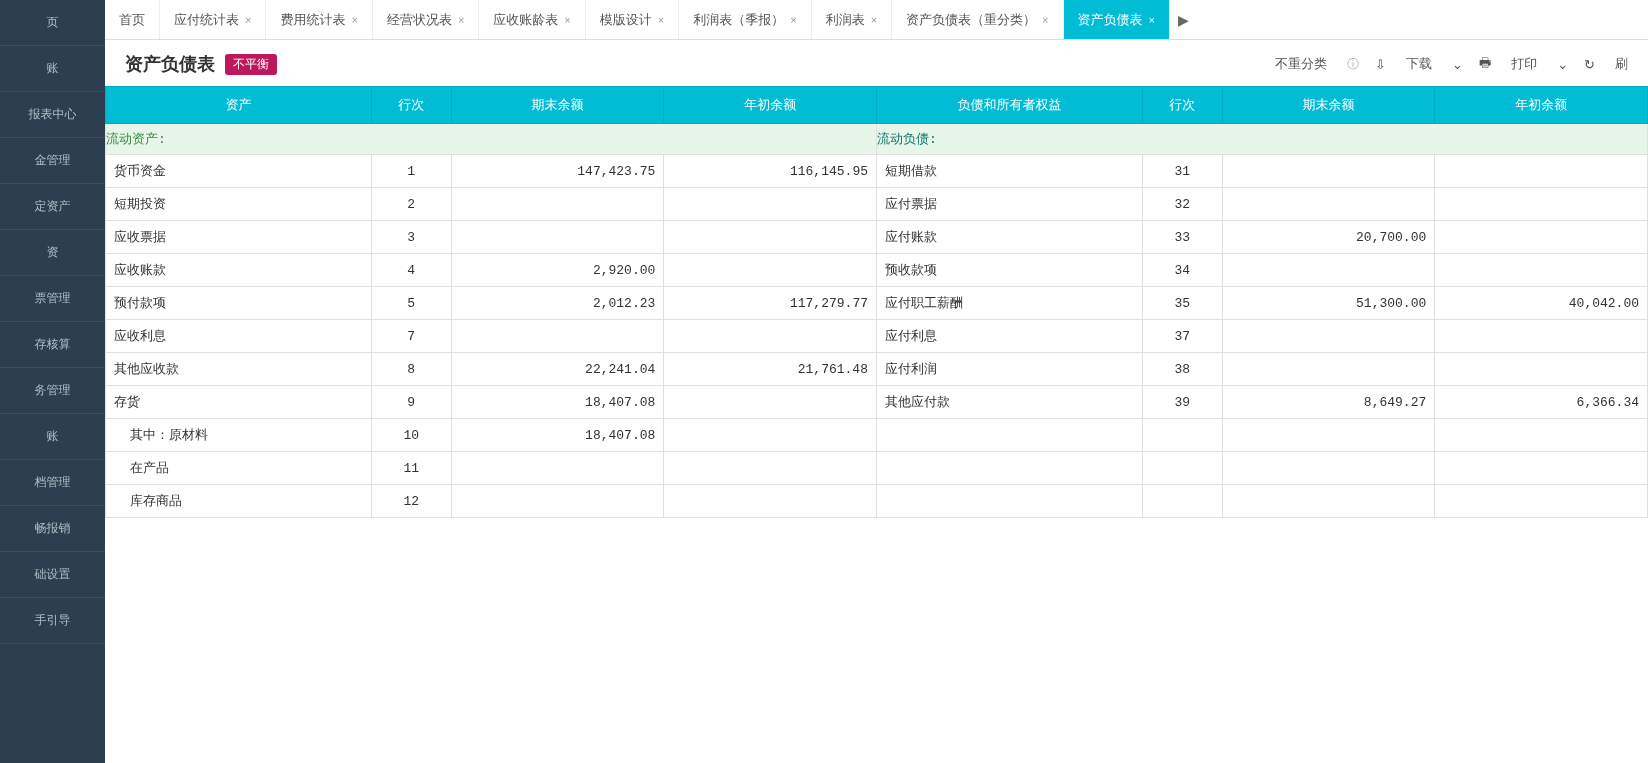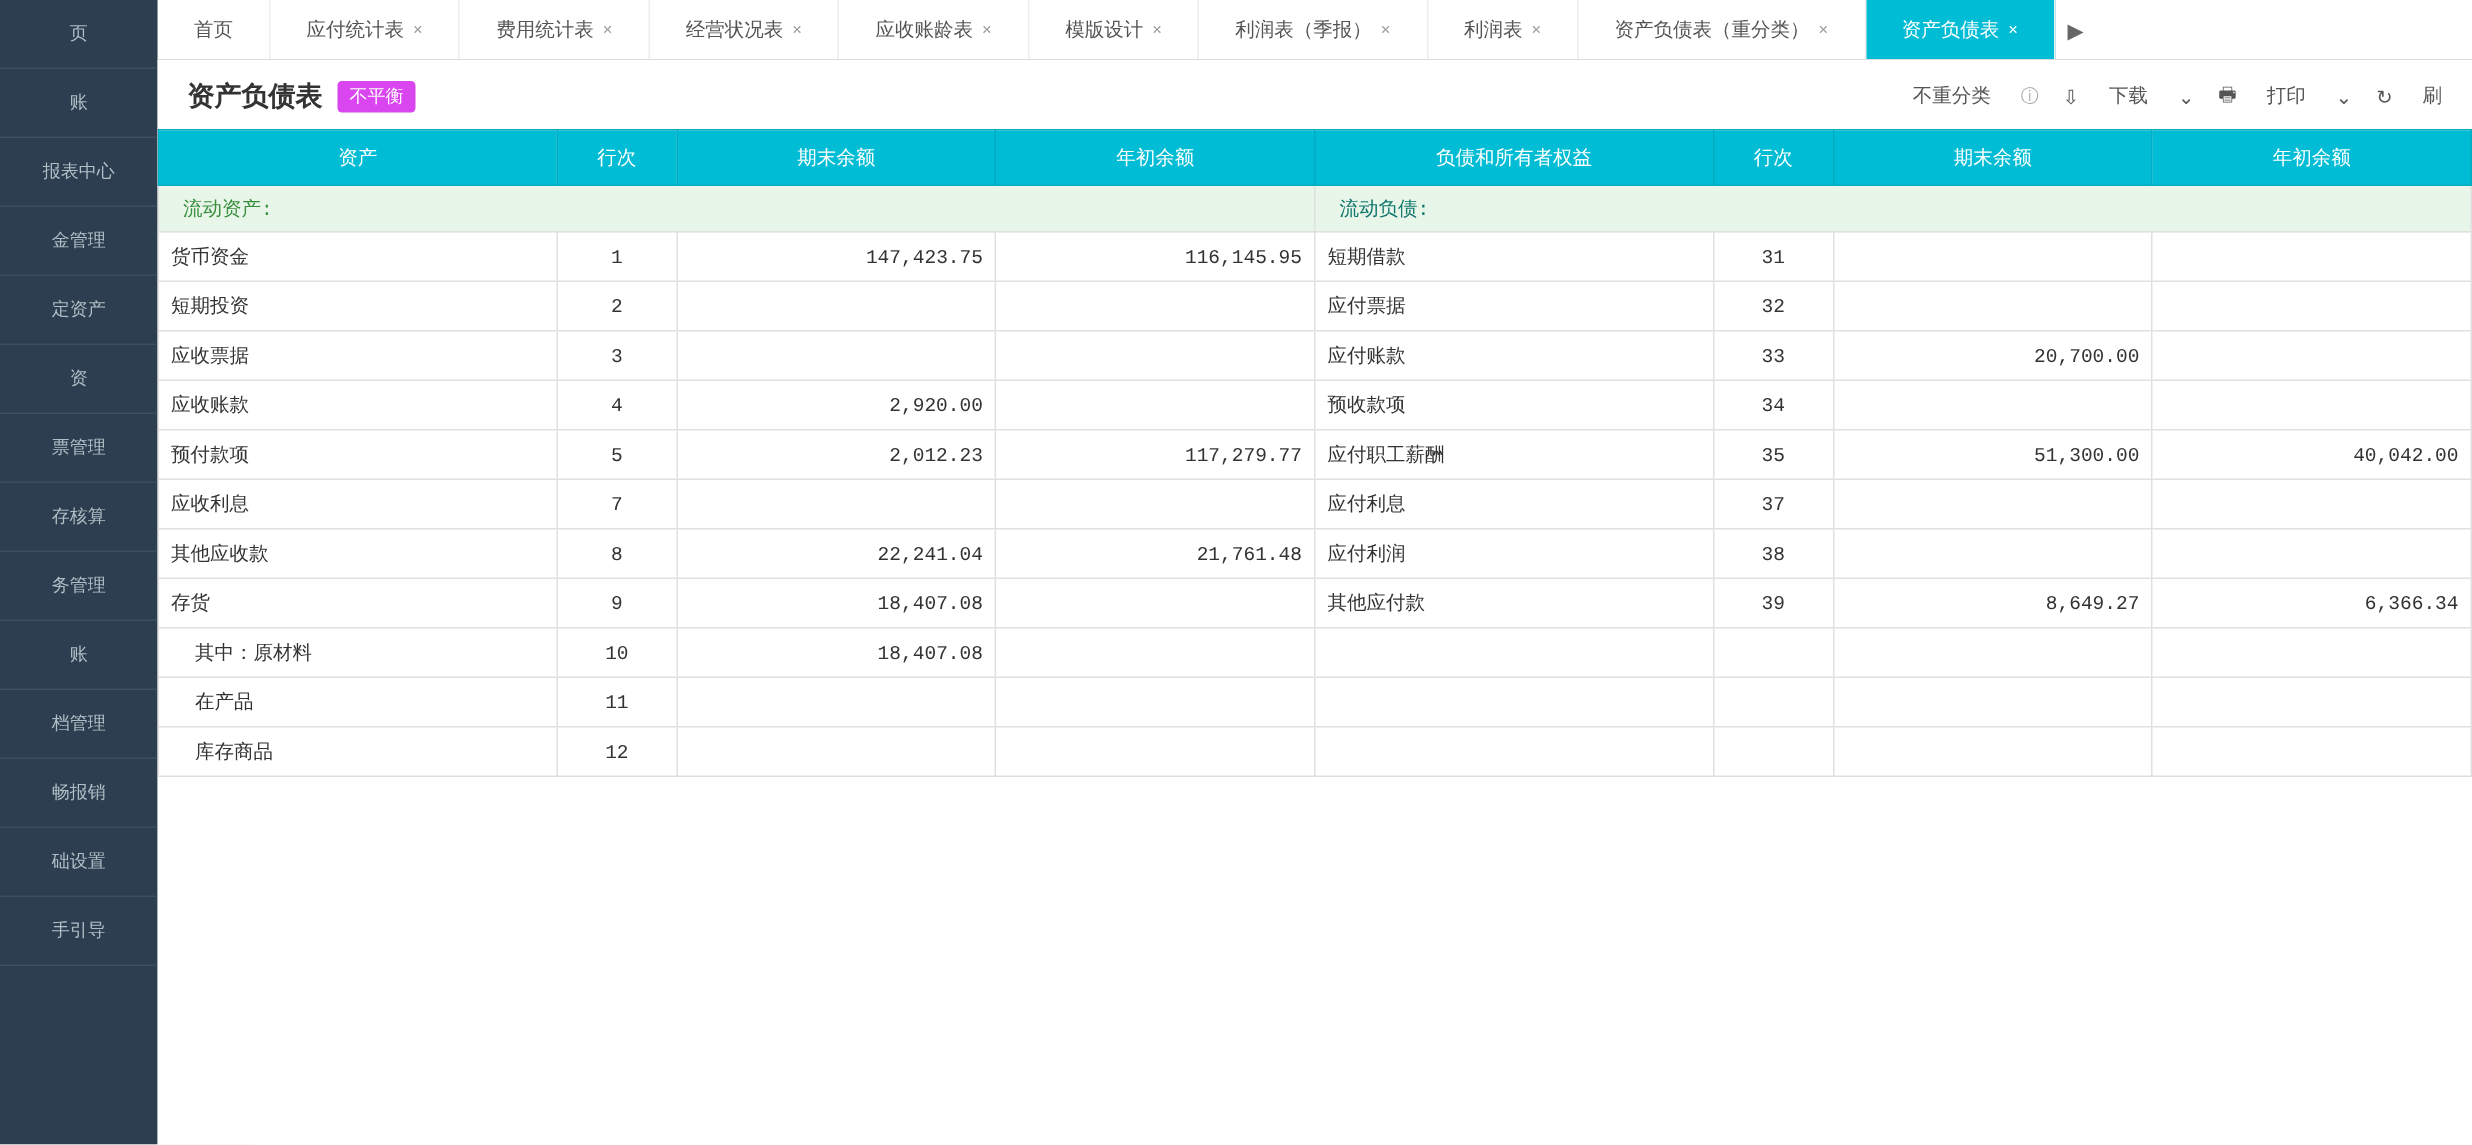--- a/index.html
+++ b/index.html
@@ -41,21 +41,21 @@
       border-bottom: 1px solid #ddd;
       overflow-x: auto;
       white-space: nowrap;
       height: 40px;
       flex-shrink: 0;
     }
     .tab-bar::-webkit-scrollbar { display: none; }
     .tab {
       display: inline-flex;
       align-items: center;
-      padding: 0 24px;
+      padding: 0 14px;
       height: 40px;
       font-size: 13px;
       cursor: pointer;
       border-right: 1px solid #eee;
       color: #555;
       white-space: nowrap;
     }
     .tab.active {
       background: #00bcd4;
       color: #fff;
@@ -97,21 +97,21 @@
       display: flex;
       align-items: center;
       gap: 10px;
     }
     .page-title {
       font-size: 18px;
       font-weight: bold;
       color: #333;
     }
     .badge-unbalanced {
-      background: #d946ef;
+      background: #be185d;
       color: #fff;
       padding: 2px 8px;
       border-radius: 3px;
       font-size: 12px;
     }
     .header-actions {
       display: flex;
       align-items: center;
       gap: 16px;
       font-size: 13px;
@@ -141,21 +141,21 @@
     }
     .report-table td {
       padding: 7px 8px;
       border: 1px solid #e0e0e0;
       color: #333;
     }
     .report-table tr.section-header td {
       background: #e8f5e9;
       color: #388e3c;
       font-size: 13px;
-      padding: 6px 16px;
+      padding: 6px 0;
     }
     .text-center { text-align: center; }
     .text-right { text-align: right; }
     .text-left { text-align: left; }
     .indent { padding-left: 24px !important; }
     .row-num { color: #00bcd4; }
 
     
     .content-area::-webkit-scrollbar { width: 8px; }
     .content-area::-webkit-scrollbar-track { background: #f0f0f0; }

